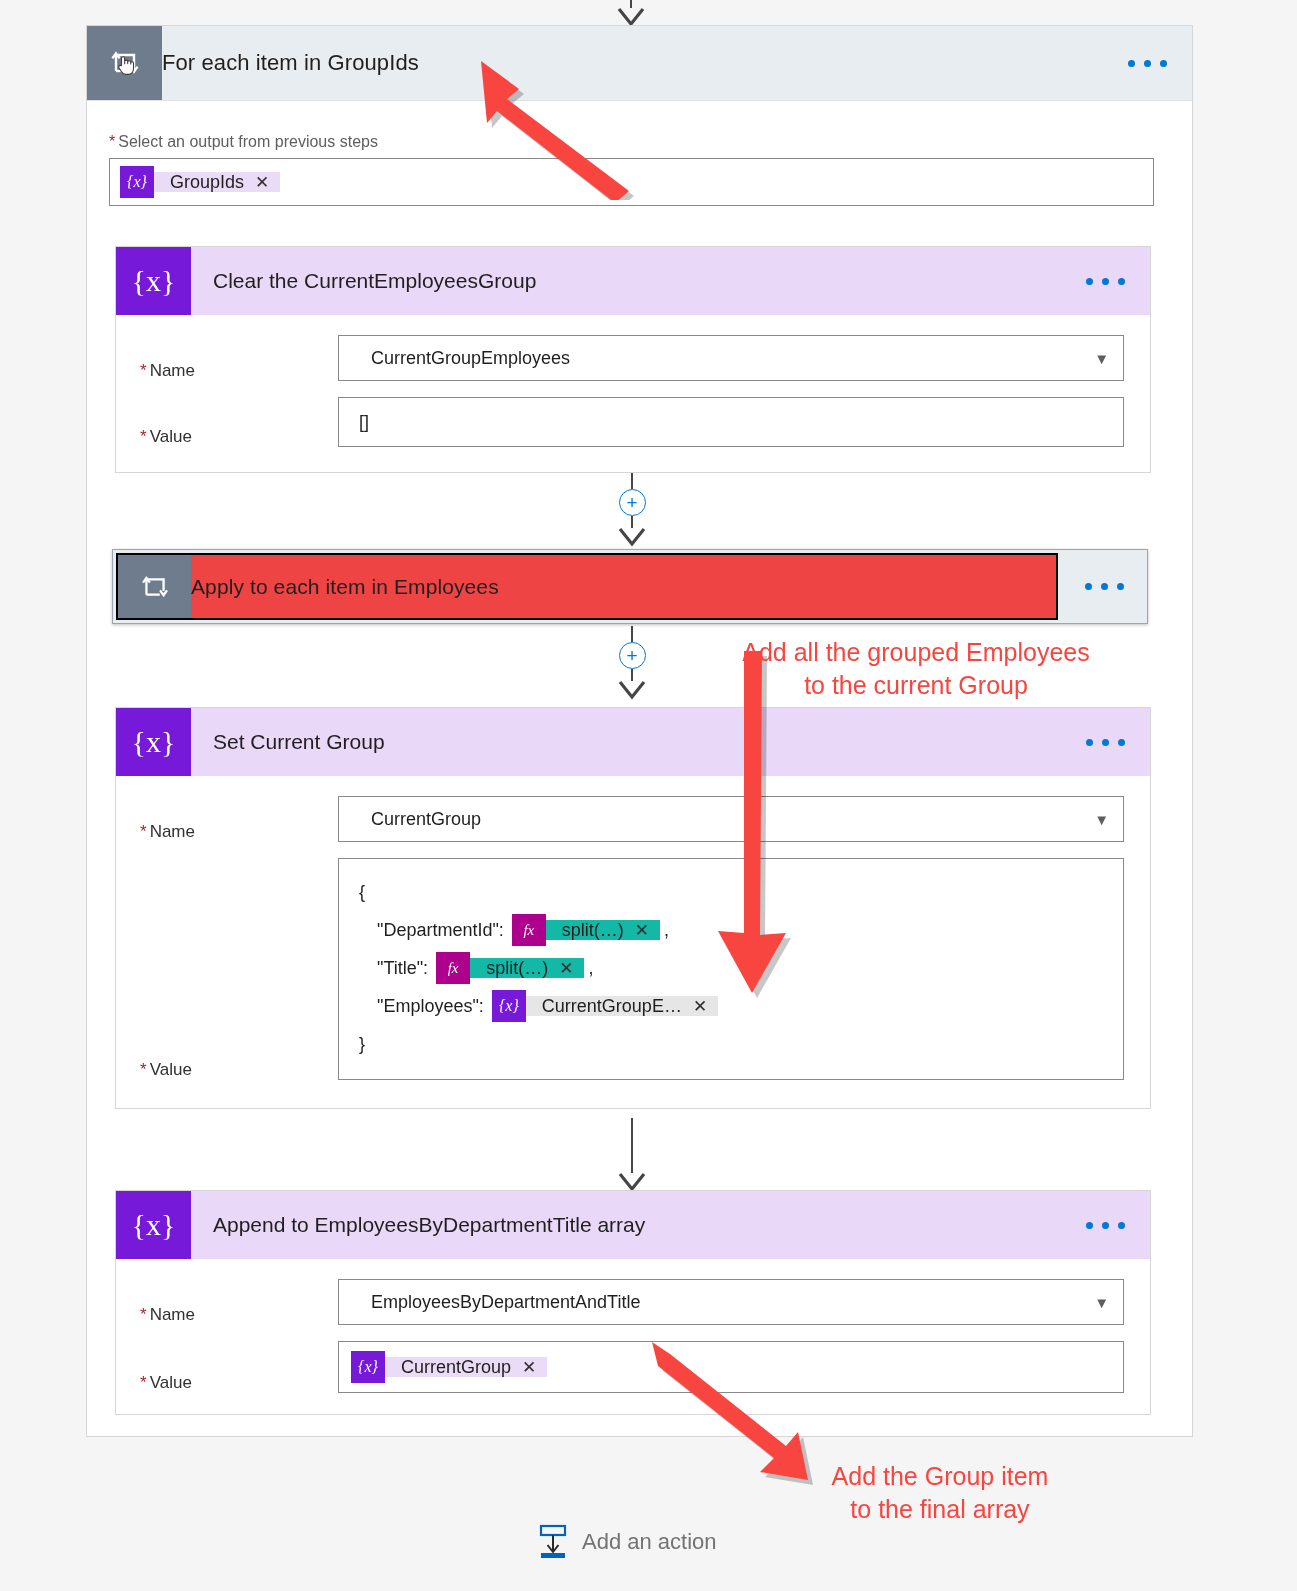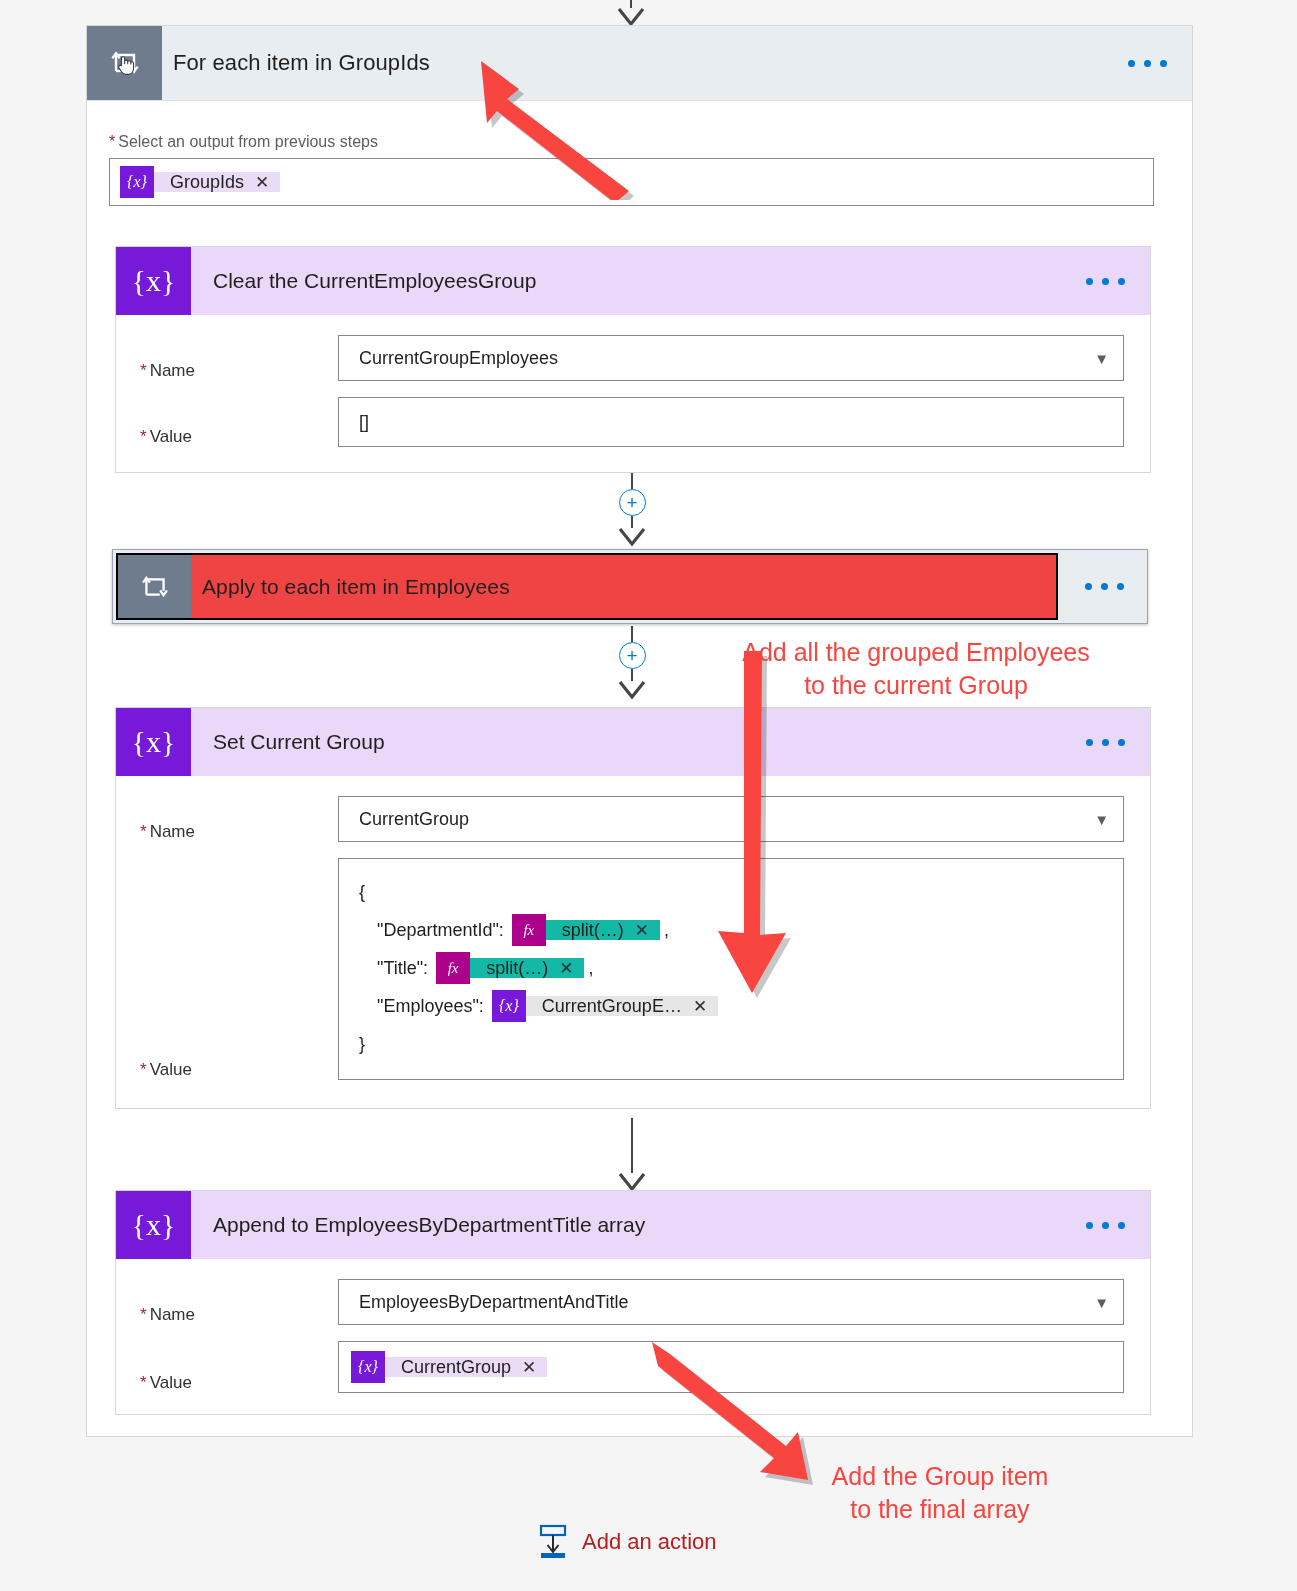--- a/index.html
+++ b/index.html
@@ -32,21 +32,21 @@
     display: flex; align-items: stretch; height: 75px;
     background: #e8edf1; border-bottom: 1px solid #e1e1e1;
   }
   .scope-icon {
     width: 75px; background: #6e7c8e;
     display: flex; align-items: center; justify-content: center;
     position: relative;
   }
   .scope-title {
     flex: 1; display: flex; align-items: center;
-    font-size: 22px; color: #201f1e; letter-spacing: .1px; margin-left: 11px;
+    font-size: 22px; color: #201f1e; letter-spacing: .1px;
   }
   .ellipsis {
     width: 90px; display: flex; align-items: center; justify-content: center; gap: 9px;
   }
   .ellipsis i { width: 7px; height: 7px; border-radius: 50%; background: #0078d4; display:block; }
 
   .scope-body { padding: 32px 0 0 22px; }
   .req-label { font-size: 16px; color: #605e5c; margin-bottom: 7px; }
   .req-label .star { color: #a4262c; margin-right: 3px; }
 
@@ -91,21 +91,21 @@
   .row { display: flex; align-items: flex-end; margin-bottom: 16px; }
   .row-label {
     width: 222px; padding-left: 24px; padding-top: 12px;
     font-size: 17px; color: #323130;
   }
   .row-label .star { color: #a4262c; margin-right: 3px; }
   .row-ctl { flex: 1; padding-right: 26px; }
 
   .select-box {
     border: 1px solid #8a8886; background: #fff; height: 46px;
-    display: flex; align-items: center; padding: 0 14px 0 20px;
+    display: flex; align-items: center; padding: 0 14px 0 32px;
     font-size: 18px; color: #201f1e;
   }
   .select-box .val { flex: 1; }
   .chev { color: #605e5c; font-size: 15px; }
   .text-box {
     border: 1px solid #8a8886; background: #fff; min-height: 46px;
     display: flex; align-items: center; padding: 0 14px 0 20px;
     font-size: 18px; color: #201f1e;
   }
   .json-box {
@@ -136,21 +136,21 @@
   .anno {
     position: absolute; color: #f8453f; font-size: 25px; line-height: 1.32;
     text-align: center; white-space: pre-line; font-family: "Liberation Sans", sans-serif;
   }
   .arrow-svg { position: absolute; pointer-events: none; }
 
   
   .add-action {
     position: absolute; left: 537px; top: 1524px;
     display: flex; align-items: center; gap: 13px;
-    color: #b91c1c; font-size: 22px;
+    color: #737373; font-size: 22px;
   }
 </style>
 </head>
 <body>
 
 <div class="stage">
 
   <div class="conn" style="left:616px; top:-12px;">
     <div class="line" style="height:20px;"></div>
     <svg width="30" height="22" viewBox="0 0 30 22">

